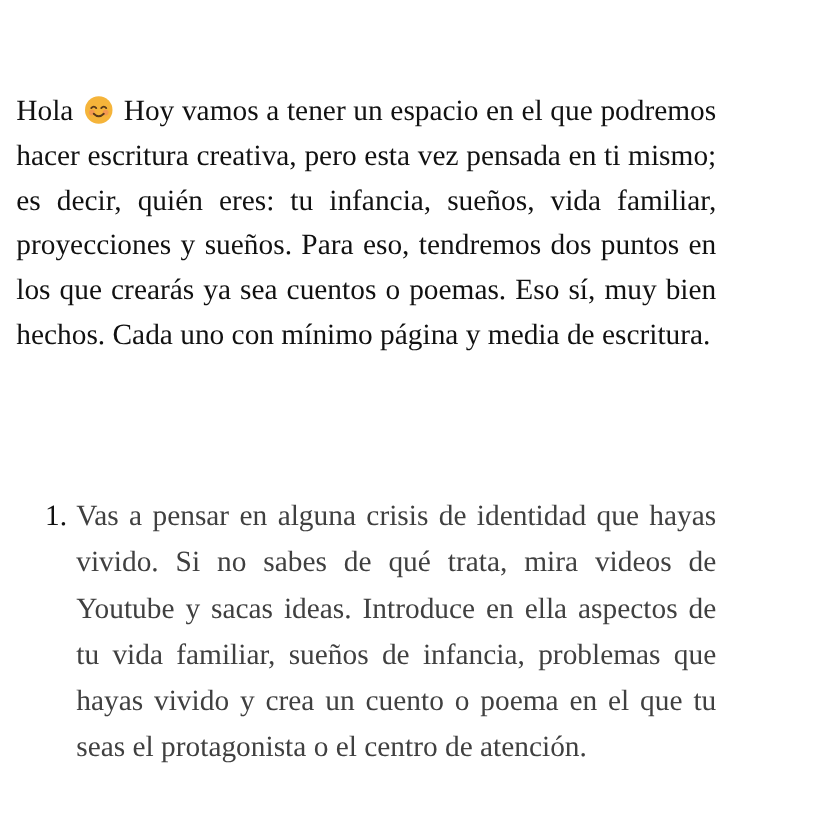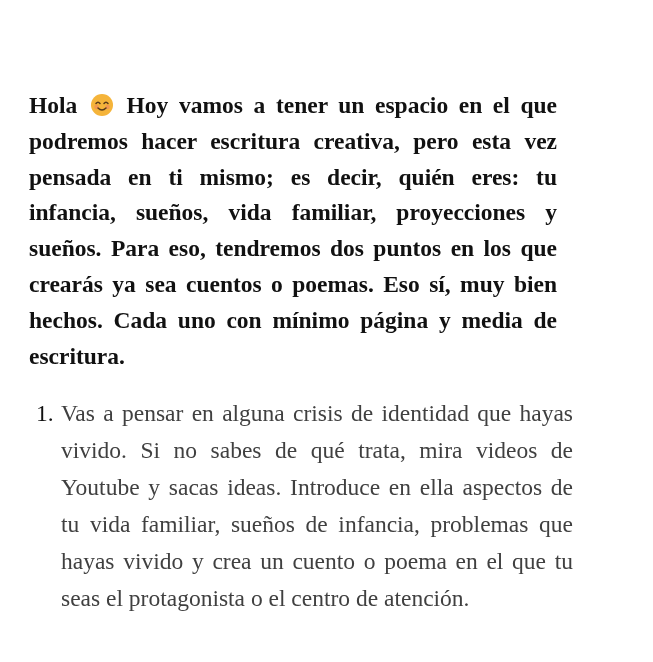--- a/index.html
+++ b/index.html
@@ -14,29 +14,28 @@
       position: relative;
       font-family: "DejaVu Serif", "Liberation Serif", serif;
     }
     .page {
       position: absolute;
       left: 13px;
       top: 72px;
       width: 560px;
     }
     .intro {
-      margin: 16px;
+      margin: 0;
       font-family: "Liberation Serif", "DejaVu Serif", serif;
       font-size: 23.5px;
       line-height: 35.8px;
       color: #111111;
       text-align: justify;
       text-align-last: left;
       hyphens: none;
-      font-weight: bold;
     }
     .emoji {
       display: inline-block;
       width: 24px;
       height: 24px;
       vertical-align: -4px;
       margin: 0 2px;
     }
     .task-list {
       position: absolute;

